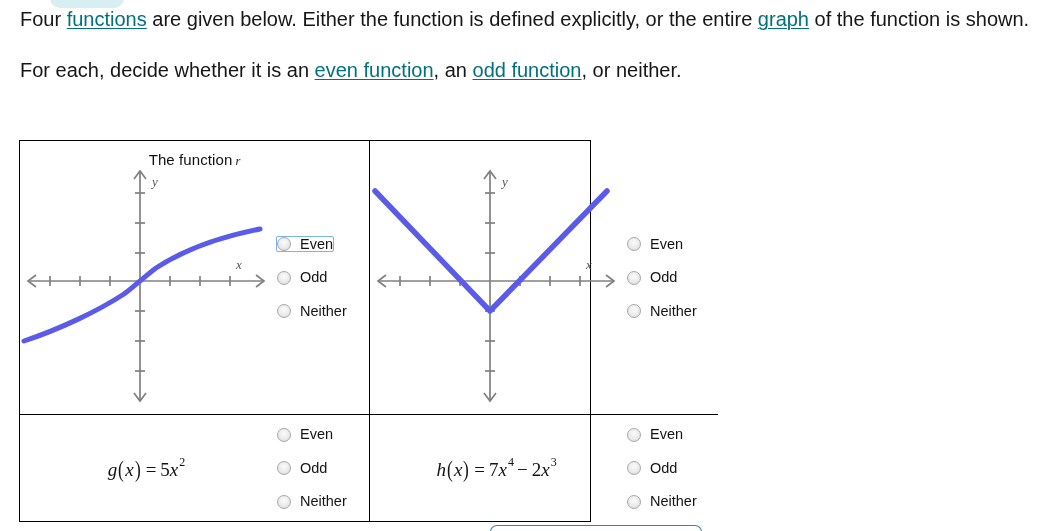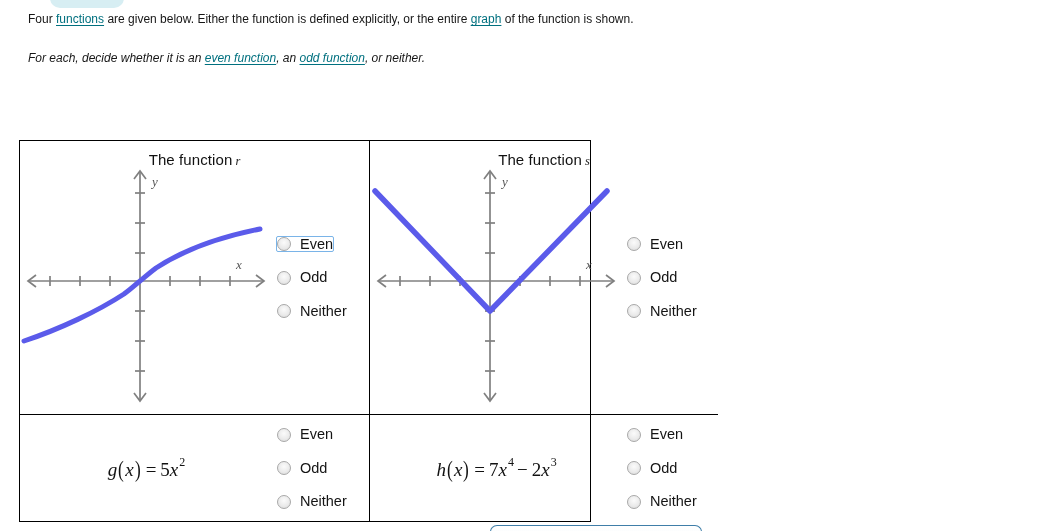--- a/index.html
+++ b/index.html
@@ -24,28 +24,28 @@
     top: -14px;
     width: 74px;
     height: 22px;
     background: #d7eef3;
     border-radius: 0 0 10px 10px;
   }
 
   
   .prompt {
     position: absolute;
-    left: 28px;
+    left: 20px;
     top: 8px;
     width: 1010px;
-    font-size: 12px;
+    font-size: 20px;
     line-height: 22px;
     color: #161616;
   }
-  .prompt .line2 { margin-top: 17px; font-style: italic; }
+  .prompt .line2 { margin-top: 29px; }
   .lnk {
     color: #00707f;
     text-decoration: underline;
     text-decoration-thickness: 1px;
     text-underline-offset: 2px;
     cursor: pointer;
   }
 
   
   .grid {
@@ -236,23 +236,20 @@
         <span class="choice-label">Odd</span>
       </label>
       <label class="choice">
         <span class="radio"></span>
         <span class="choice-label">Neither</span>
       </label>
     </div>
   </div>
 
   <div class="cell col2">
-    <div class="cell-title">
-      <span>The function</span><span class="var">s</span>
-    </div>
     <div class="graph-wrap">
       <svg width="252" height="250" viewBox="0 0 252 250">
         <g stroke="#808080" stroke-width="1.7" fill="none">
           <line x1="8" y1="120" x2="244" y2="120"></line>
           <polyline points="16,114 8,120 16,126"></polyline>
           <polyline points="236,114 244,120 236,126"></polyline>
           <line x1="120" y1="10" x2="120" y2="240"></line>
           <polyline points="114,18 120,10 126,18"></polyline>
           <polyline points="114,232 120,240 126,232"></polyline>
           <line x1="30" y1="115" x2="30" y2="125"></line>

